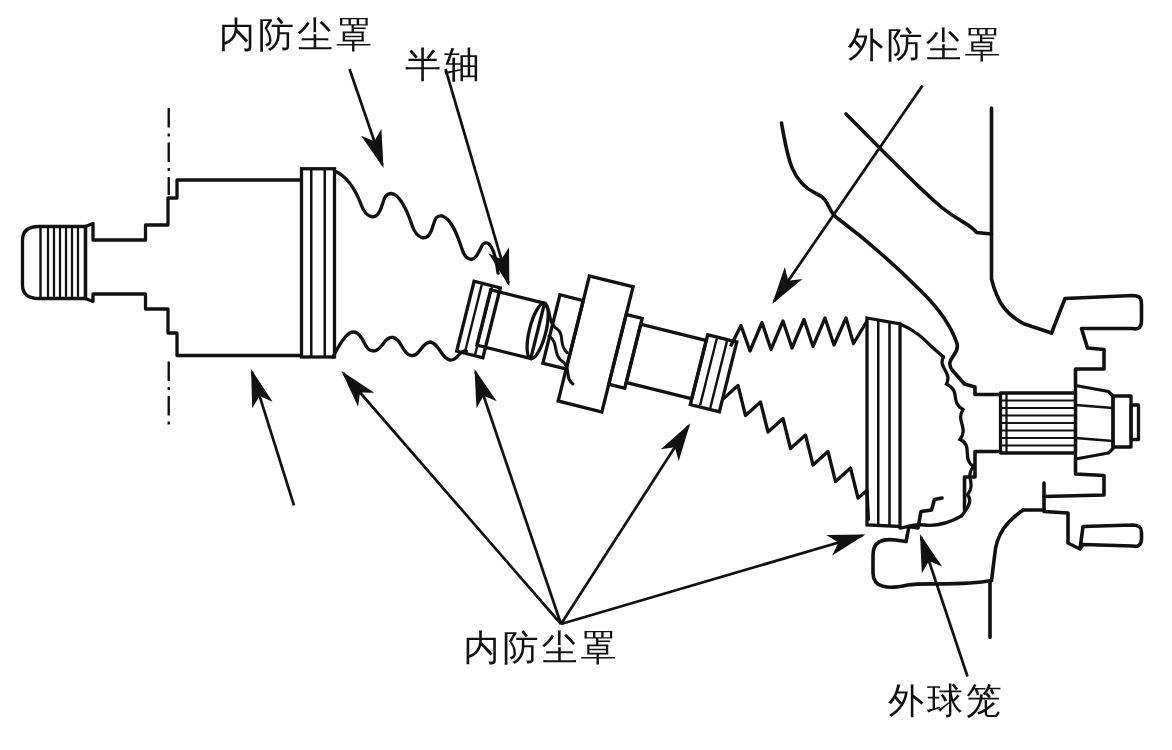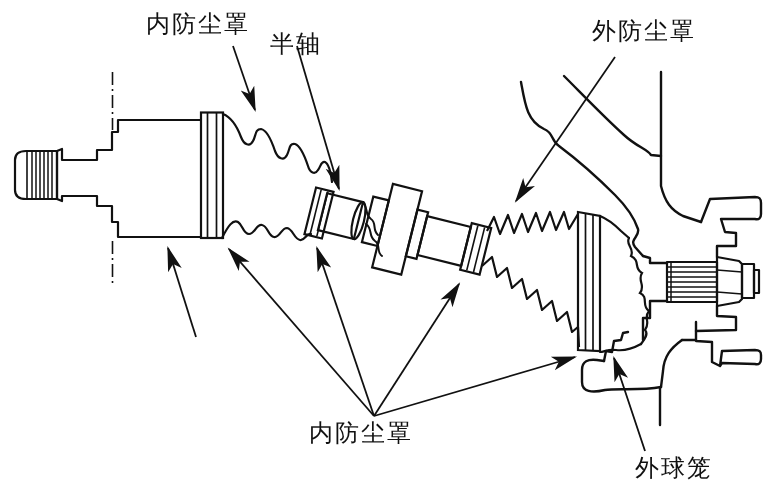--- a/index.html
+++ b/index.html
@@ -174,17 +174,17 @@
       <line x1="374" y1="416" x2="229" y2="249" marker-end="url(#arrow)"></line>
       <line x1="374" y1="416" x2="317" y2="248" marker-end="url(#arrow)"></line>
       <line x1="374" y1="416" x2="459" y2="284" marker-end="url(#arrow)"></line>
       <line x1="374" y1="416" x2="575" y2="357" marker-end="url(#arrow)"></line>
       <line x1="645" y1="451" x2="614" y2="358" marker-end="url(#arrow)"></line>
     </g>
   </svg>
 
   <div class="lbl" style="left:146px;top:11px;">内防尘罩</div>
   <div class="lbl" style="left:270px;top:11px;margin-top:20px;">半轴</div>
-  <div class="lbl" style="left:565px;top:18px;margin-left:27px;">外防尘罩</div>
+  <div class="lbl" style="left:565px;top:18px;">外防尘罩</div>
   <div class="lbl" style="left:309px;top:420px;">内防尘罩</div>
-  <div class="lbl" style="left:635px;top:455px;">外球笼</div>
+  <div class="lbl" style="left:592px;top:455px;">外球笼</div>
 
 </div>
 
 </body></html>

